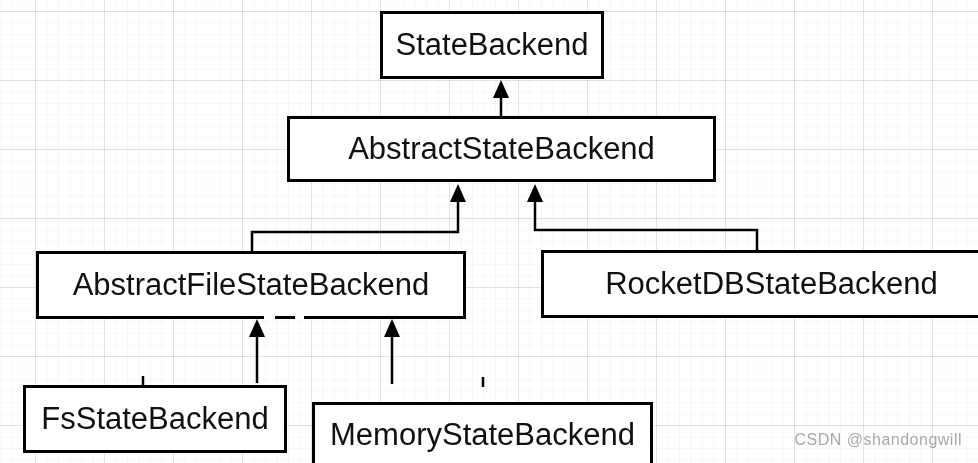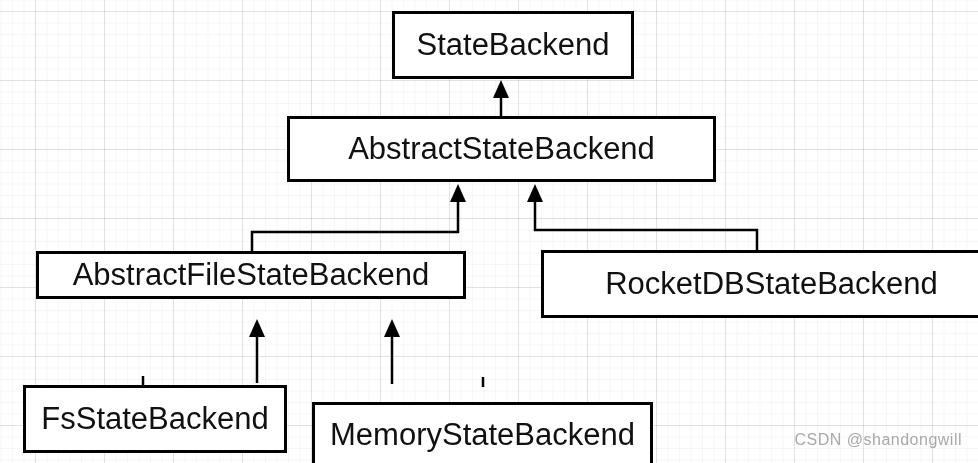--- a/index.html
+++ b/index.html
@@ -21,23 +21,23 @@
   .node{
     position:absolute;
     box-sizing:border-box;
     background:#ffffff;
     border:3px solid #000000;
     display:flex;align-items:center;justify-content:center;
     font-size:31px;color:#111111;
     white-space:nowrap;
     z-index:2;
   }
-  .n-state    {left:380px; top:11px;  width:242px; height:68px;margin-left:12px;}
+  .n-state    {left:380px; top:11px;  width:224px; height:68px;}
   .n-abstract {left:287px; top:116px; width:429px; height:66px;text-align:center;}
-  .n-absfile  {left:36px;  top:251px; width:430px; height:48px;}
+  .n-absfile  {left:36px;  top:251px; width:430px; height:68px;}
   .n-rocketdb {left:541px; top:250px; width:461px; height:68px;}
   .n-fs       {left:23px;  top:385px; width:264px; height:68px;}
   .n-memory   {left:312px; top:386px; width:341px; height:66px;margin-top:16px;}
   .border-gap{
     position:absolute;z-index:3;background:#ffffff;height:7px;top:313px;
   }
   .gap-a{left:264px;width:11px;}
   .gap-b{left:295px;width:9px;}
   .watermark{
     position:absolute;right:16px;top:431px;z-index:4;

